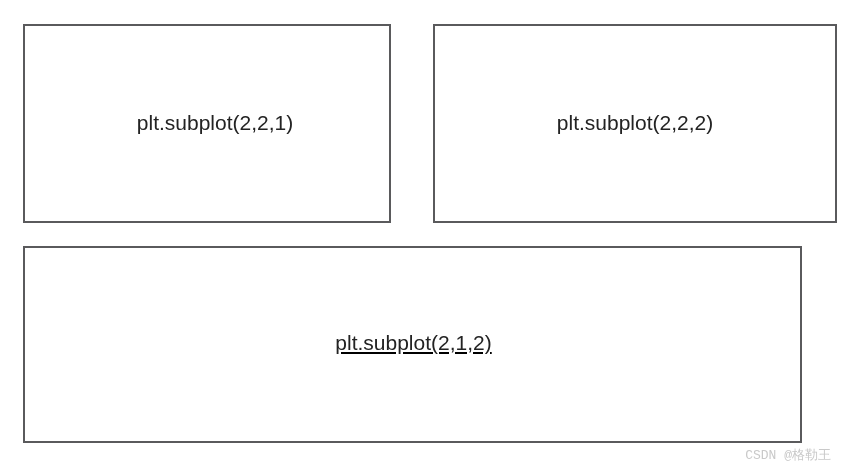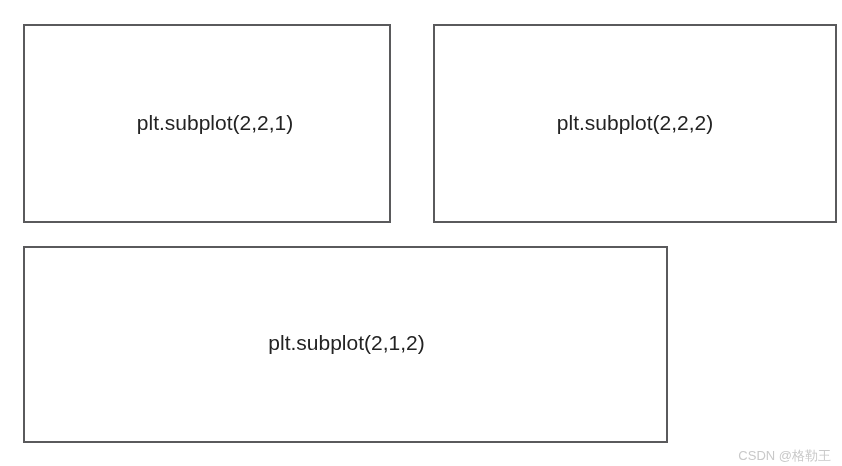--- a/index.html
+++ b/index.html
@@ -47,39 +47,40 @@
   #panel-top-right {
     left: 433px;
     top: 24px;
     width: 404px;
     height: 199px;
   }
   
   #panel-bottom {
     left: 23px;
     top: 246px;
-    width: 645px;
+    width: 779px;
     height: 197px;
+    text-decoration: underline;
   }
   
   #panel-top-left .panel-label,
   #panel-top-right .panel-label {
     position: relative;
     top: -1px;
   }
   #panel-bottom .panel-label {
     position: relative;
     top: -2px;
     left: 1px;
   }
   .watermark {
     position: absolute;
     right: 11px;
     bottom: 4px;
-    font-family: Liberation Sans, sans-serif;
+    font-family: Liberation Mono, monospace;
     font-size: 13px;
     line-height: 1;
     color: #c9c9c9;
     white-space: nowrap;
     user-select: none;
   }
 </style>
 </head>
 <body>
 

